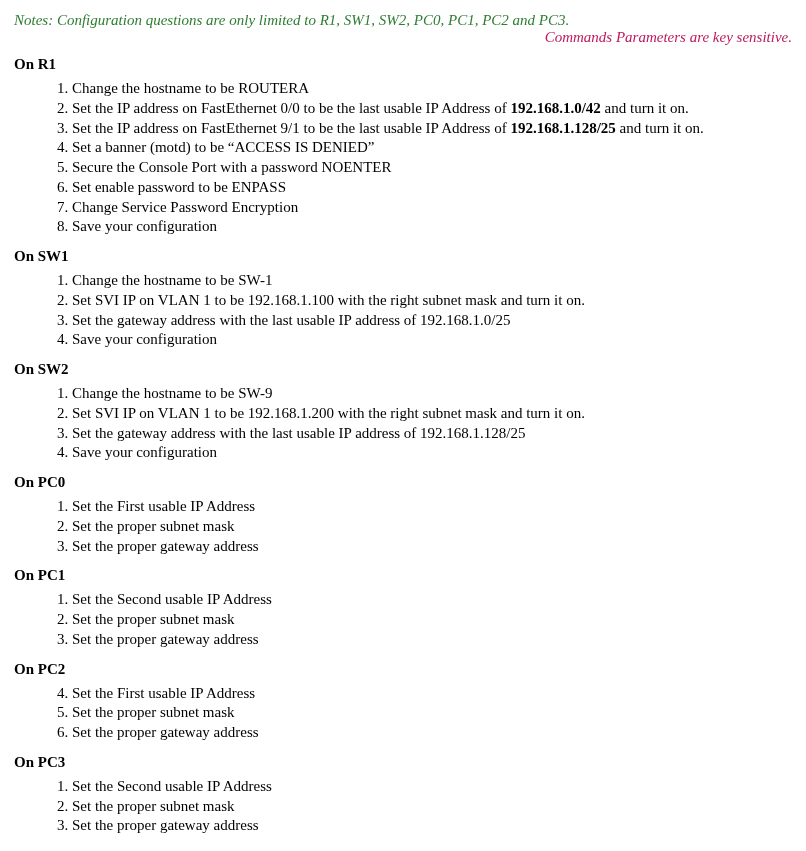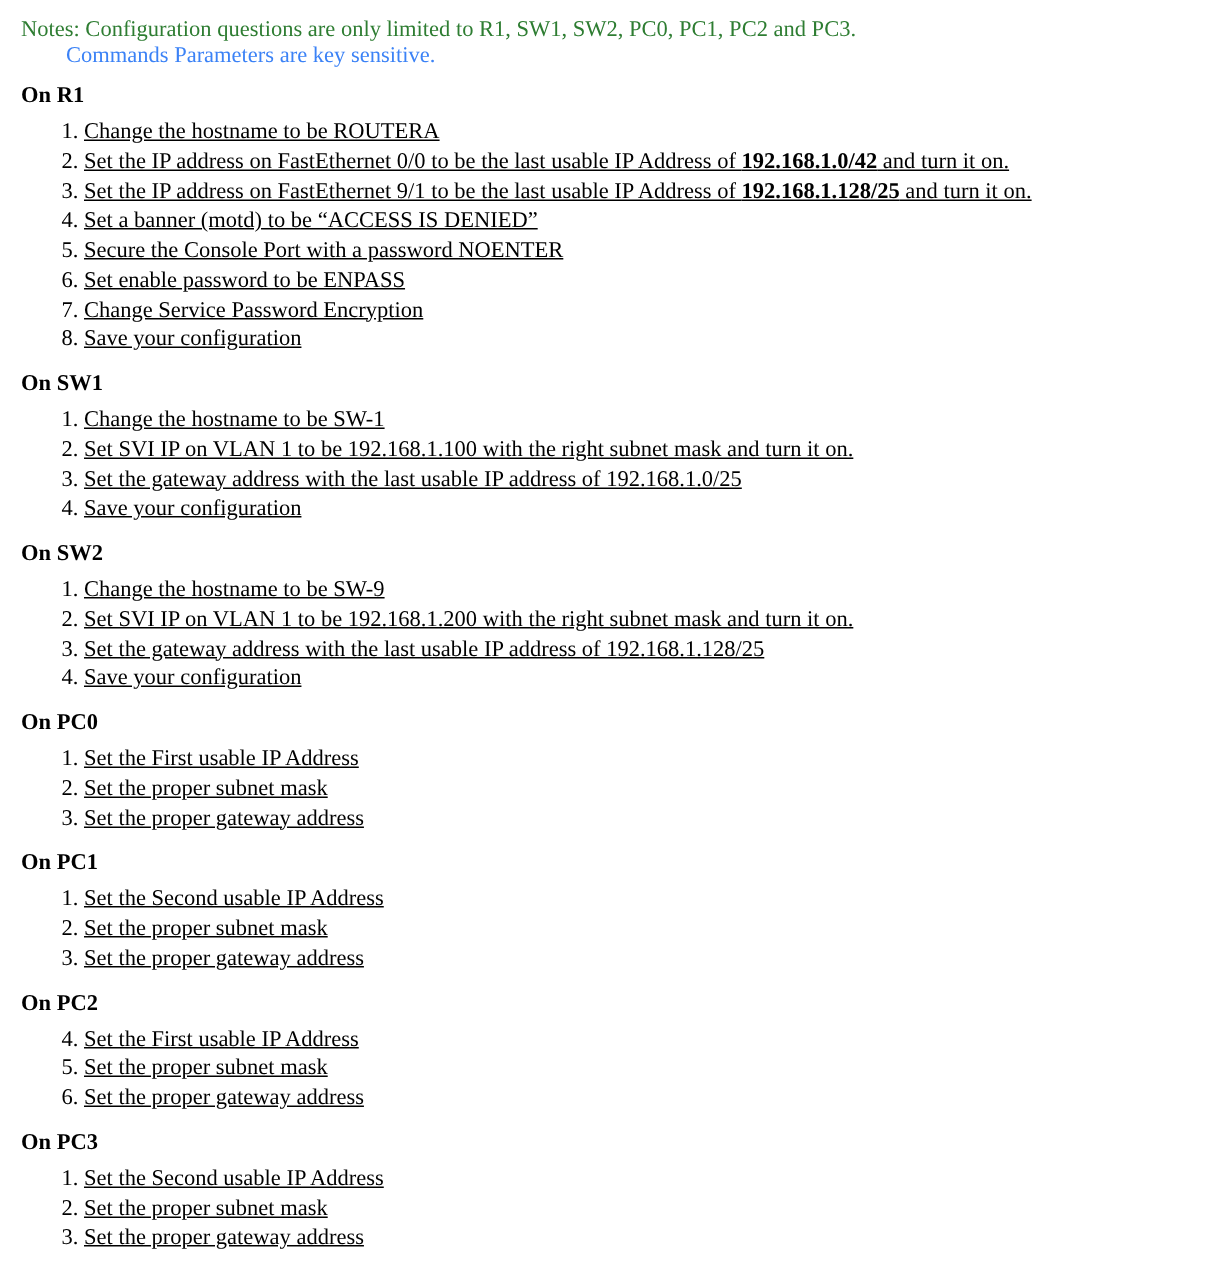--- a/index.html
+++ b/index.html
@@ -6,49 +6,50 @@
       font-family: "Times New Roman", Times, serif;
       font-size: 15px;
       color: #000;
       background: #fff;
       margin: 0;
       padding: 12px 14px;
       width: 806px;
       box-sizing: border-box;
     }
     .notes {
+      font-style: italic;
       margin-bottom: 10px;
     }
     .notes-line1 {
       color: #2E7D32;
       margin: 0;
     }
     .notes-line2 {
-      color: #3b82f6;
+      color: #be185d;
       margin: 0;
       padding-left: 30px;
+      text-align: right;
     }
     .notes-line3 {
       color: #D32F2F;
       margin: 0;
       padding-left: 30px;
     }
     .section-title {
       font-weight: bold;
       margin: 3px 0 6px 0;
       font-size: 15px;
     }
     ol {
       margin: 4px 0 12px 0;
       padding-left: 42px;
     }
     ol li {
-      margin: 1px 0;
+      margin: 1px 16px;
       line-height: 1.25;
-      text-decoration: underline;
     }
     .b { font-weight: bold; }
   </style>
 </head>
 <body>
 
 <div class="notes">
   <p class="notes-line1">Notes: Configuration questions are only limited to R1, SW1, SW2, PC0, PC1, PC2 and PC3.</p>
   <p class="notes-line2">Commands Parameters are key sensitive.</p>
 </div>

